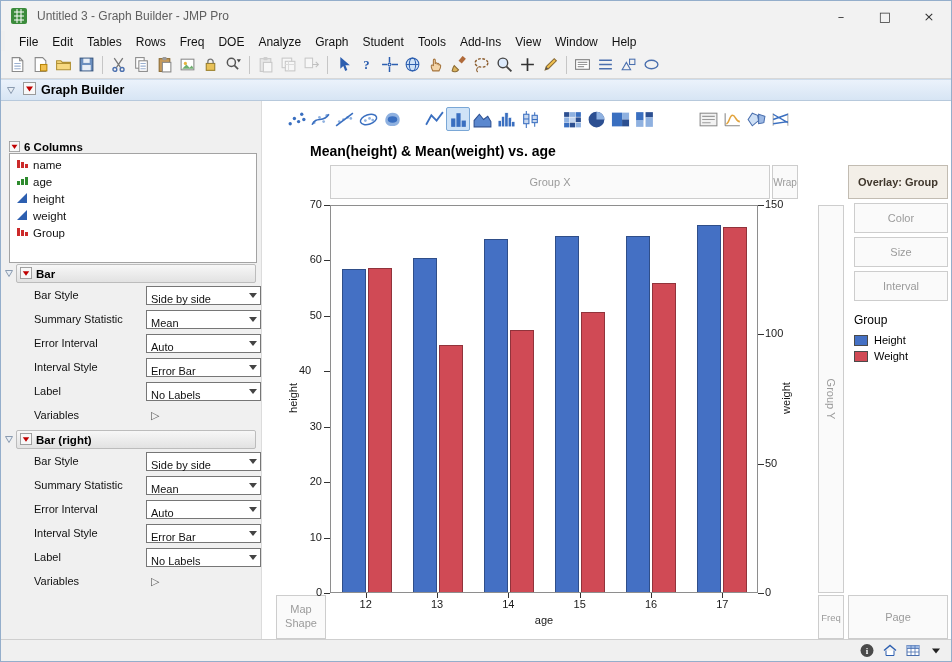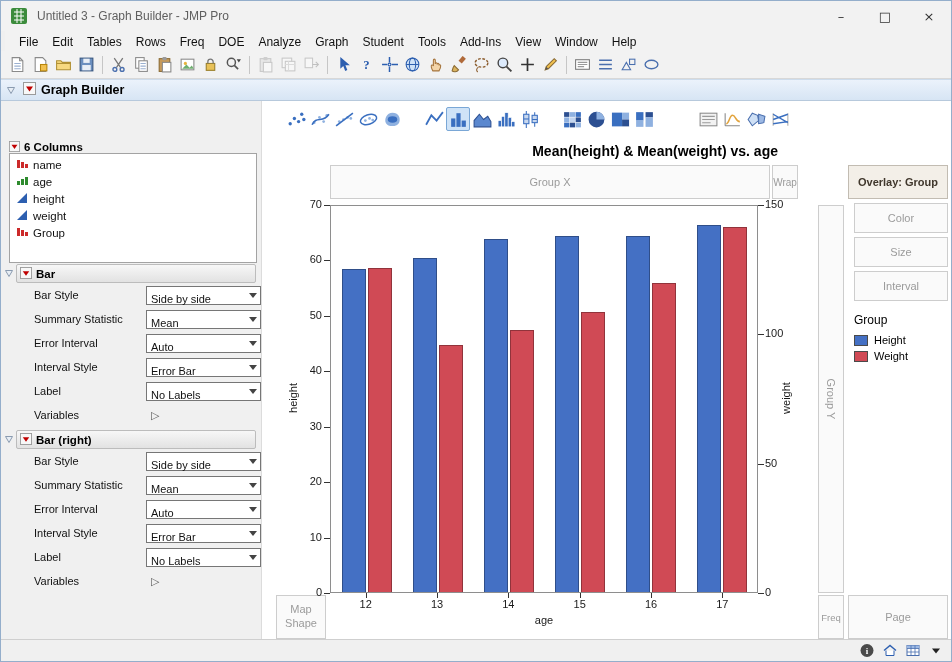--- a/index.html
+++ b/index.html
@@ -50,21 +50,21 @@
   .carrow { width:15px; display:flex; justify-content:center; }
   .carrow::after { content:''; border:4px solid transparent; border-top:5px solid #444; margin-top:4px; }
   .disc-right { color:#555; font-size:11px; font-family:"DejaVu Sans",sans-serif; }
 
   
   .canvas { position:absolute; left:260px; top:100px; width:692px; height:540px; background:#fff; border-left:1px solid #dcdcdc; }
   .palette { position:absolute; top:6px; left:22px; display:flex; align-items:center; }
   .p-icon { width:24px; height:24px; display:flex; align-items:center; justify-content:center; border:1px solid transparent; }
   .p-icon.selected { background:#cfe3f7; border:1px solid #7aa7d6; border-radius:2px; }
   .p-gap { width:18px; } .p-gap.wide { width:40px; }
-  .chart-title { position:absolute; top:42px; left:48px; width:468px; text-align:right; font-size:14px; font-weight:bold; color:#000; }
+  .chart-title { position:absolute; top:42px; left:48px; width:468px; text-align:left; font-size:14px; font-weight:bold; color:#000; }
 
   .zone { position:absolute; border:1px solid #cdcdcd; background:#fafafa; display:flex; align-items:center; justify-content:center; color:#9b9b9b; font-size:11px; text-align:center; }
   .zone.filled { color:#40372c; font-weight:bold; background:#f3efe8; border-color:#c2bcb2; }
   .vtext { transform:rotate(90deg); white-space:nowrap; }
 
   #zone-group-x { left:68px; top:64px; width:440px; height:34px; }
   #zone-wrap { left:510px; top:64px; width:26px; height:34px; font-size:10px; }
   #zone-overlay { left:586px; top:64px; width:100px; height:34px; font-size:11px; }
   #zone-color { left:592px; top:102px; width:94px; height:30px; }
   #zone-size { left:592px; top:136px; width:94px; height:30px; }
@@ -692,21 +692,21 @@
         </div>
     </div>
   <div class="tick-label" style="left: 26px; top: 485px; width: 34px; text-align: right;">0</div>
       <div class="tick-mark" style="left: 62px; top: 492px; width: 6px; height: 1px;"></div>
       <div class="tick-label" style="left: 26px; top: 429.571px; width: 34px; text-align: right;">10</div>
       <div class="tick-mark" style="left: 62px; top: 437px; width: 6px; height: 1px;"></div>
       <div class="tick-label" style="left: 26px; top: 374.143px; width: 34px; text-align: right;">20</div>
       <div class="tick-mark" style="left: 62px; top: 381px; width: 6px; height: 1px;"></div>
       <div class="tick-label" style="left: 26px; top: 318.714px; width: 34px; text-align: right;">30</div>
       <div class="tick-mark" style="left: 62px; top: 326px; width: 6px; height: 1px;"></div>
-      <div class="tick-label" style="left: 26px; top: 263.286px; width: 34px; text-align: right;">40</div>
+      <div class="tick-label" style="left: 26px; top: 263.286px; width: 34px; text-align: center;">40</div>
       <div class="tick-mark" style="left: 62px; top: 270px; width: 6px; height: 1px;"></div>
       <div class="tick-label" style="left: 26px; top: 207.857px; width: 34px; text-align: right;">50</div>
       <div class="tick-mark" style="left: 62px; top: 215px; width: 6px; height: 1px;"></div>
       <div class="tick-label" style="left: 26px; top: 152.429px; width: 34px; text-align: right;">60</div>
       <div class="tick-mark" style="left: 62px; top: 159px; width: 6px; height: 1px;"></div>
       <div class="tick-label" style="left: 26px; top: 97px; width: 34px; text-align: right;">70</div>
       <div class="tick-mark" style="left: 62px; top: 104px; width: 6px; height: 1px;"></div>
       <div class="tick-label" style="left: 503px; top: 485px; width: 30px; text-align: left;">0</div>
       <div class="tick-mark" style="left: 496px; top: 492px; width: 6px; height: 1px;"></div>
       <div class="tick-label" style="left: 503px; top: 355.667px; width: 30px; text-align: left;">50</div>

